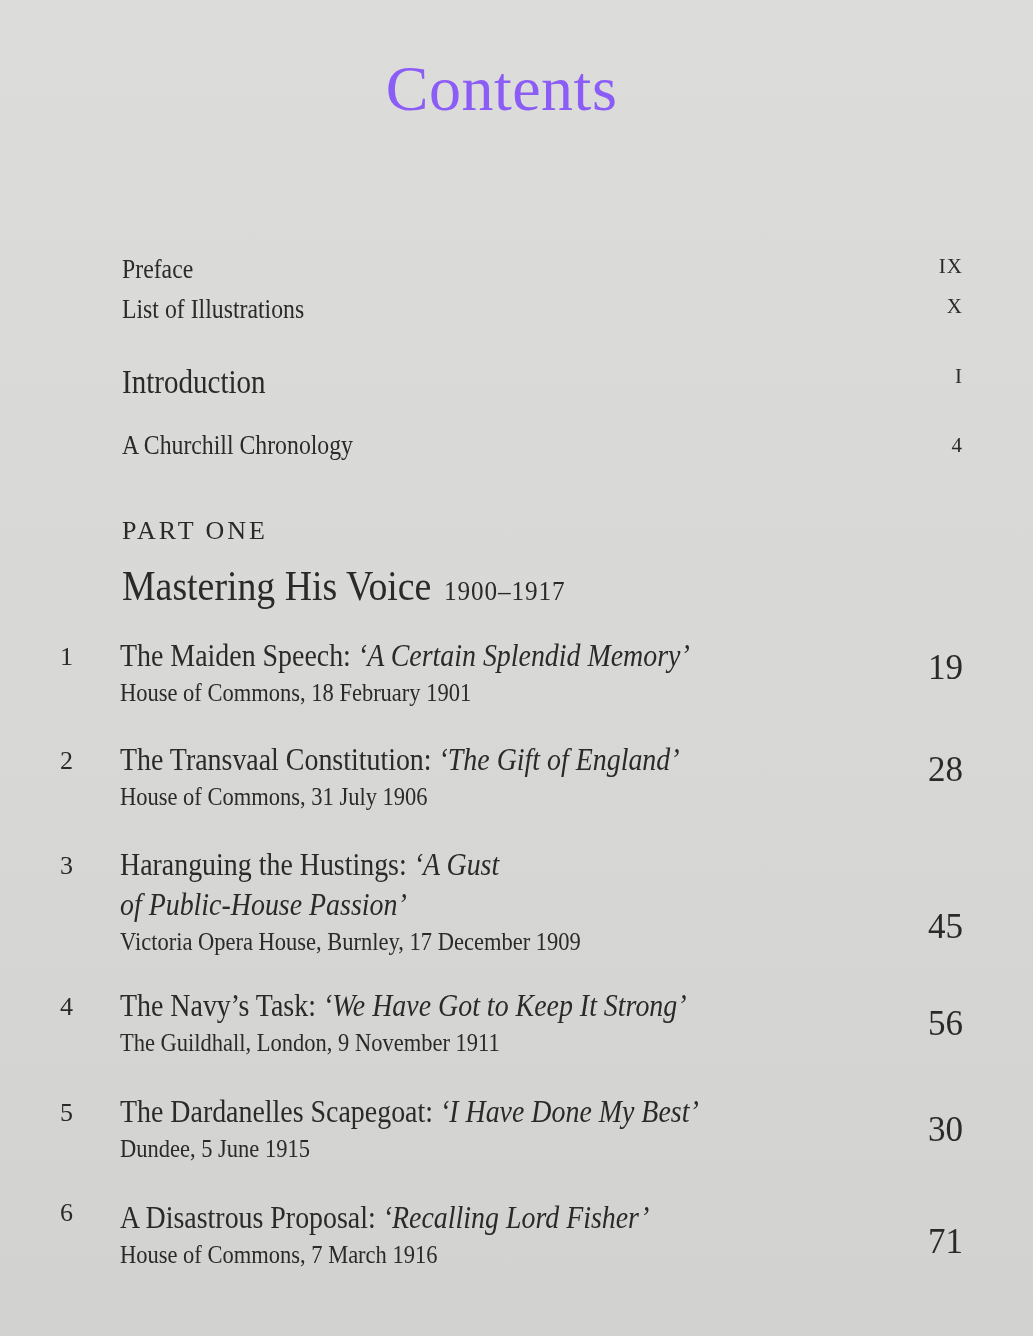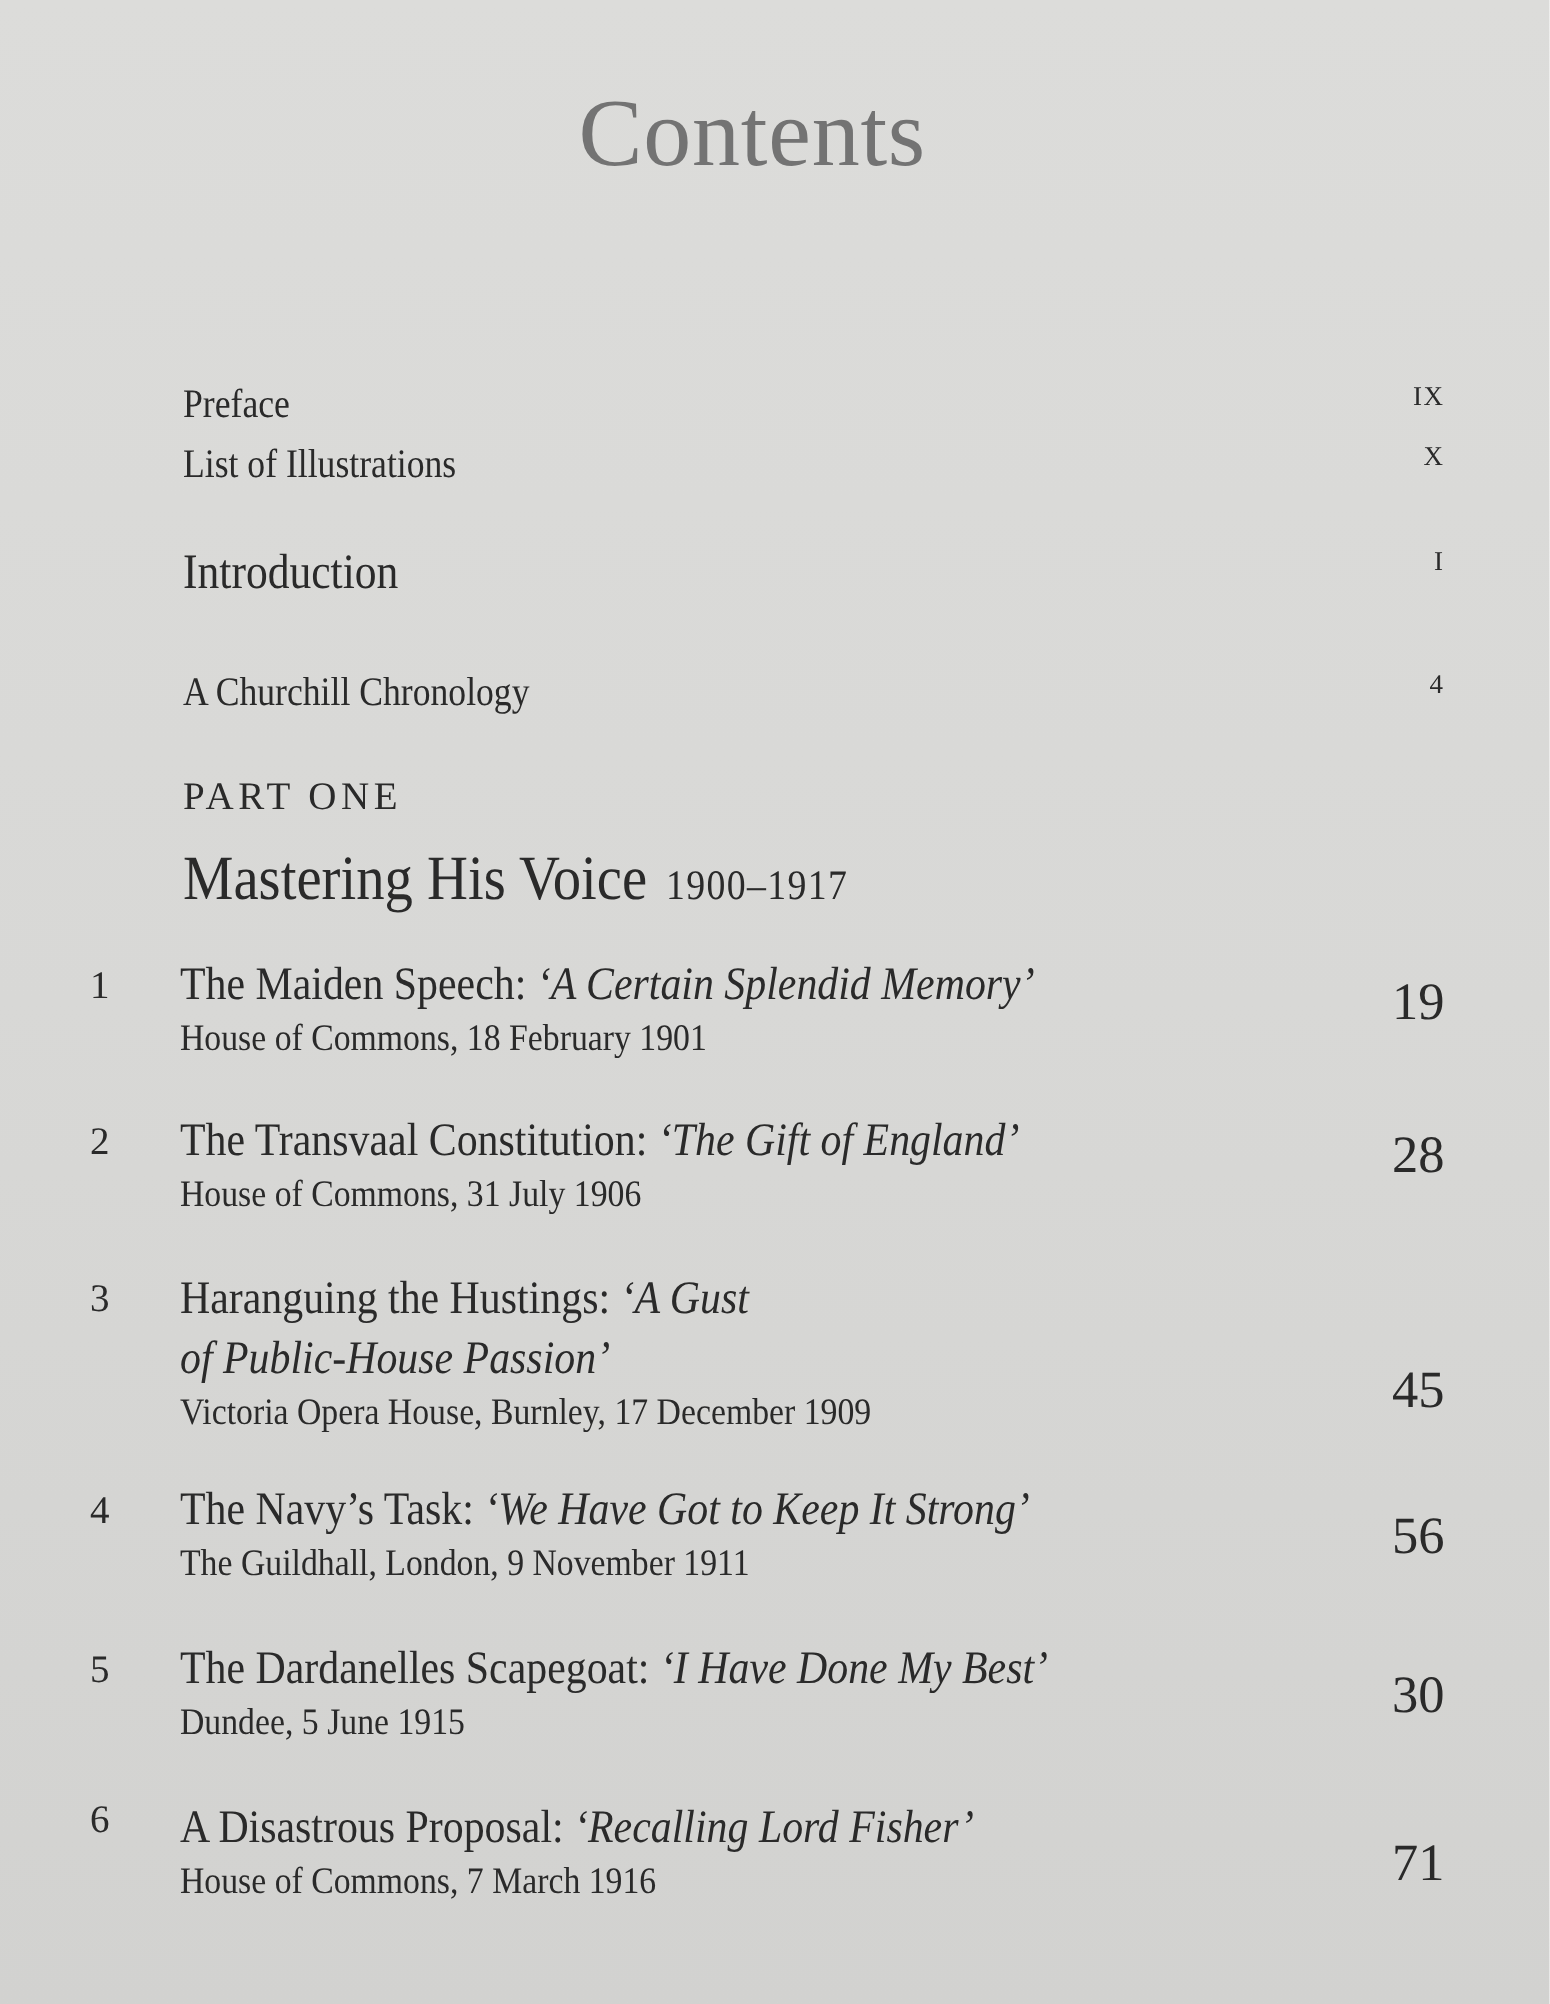--- a/index.html
+++ b/index.html
@@ -5,26 +5,26 @@
     html, body { margin:0; padding:0; }
     body {
       width:1033px; height:1336px; overflow:hidden;
       background: linear-gradient(180deg, #dcdcda 0%, #d8d8d6 50%, #d2d2d0 100%);
       color:#2a2a2a;
       font-family: "Liberation Serif", "DejaVu Serif", serif;
       position:relative;
     }
     .title {
       position:absolute; left:0; width:1003px; top:52px; text-align:center;
-      font-size:64px; letter-spacing:0.5px; color:#737373;
+      font-size:64px; letter-spacing:0.5px; color:#8b5cf6;
     }
     .fm { position:absolute; left:122px; right:70px; display:flex; justify-content:space-between; align-items:baseline; }
     .fm .lbl { font-size:27px; transform:scaleX(0.88); transform-origin:left; }
     .fm .lbl.big { font-size:33px; }
-    .fm .pg { font-size:18px; letter-spacing:1px; position:absolute; right:0; }
+    .fm .pg { font-size:21px; letter-spacing:1px; position:absolute; right:0; }
     .part-label { position:absolute; left:122px; top:516px; font-size:26px; letter-spacing:3px; }
     .part-title { position:absolute; left:122px; top:562px; font-size:42px; transform:scaleX(0.9); transform-origin:left; white-space:nowrap; }
     .part-title .yrs { font-size:28px; margin-left:14px; letter-spacing:1px; }
     .ch { position:absolute; left:60px; right:70px; }
     .ch .num { position:absolute; left:0; font-size:26px; width:30px; }
     .ch .t { margin-left:60px; font-size:31px; line-height:40px; transform:scaleX(0.9); transform-origin:left; white-space:nowrap; }
     .ch .t i { font-style:italic; }
     .ch .sub { margin-left:60px; font-size:25px; line-height:34px; transform:scaleX(0.9); transform-origin:left; white-space:nowrap; }
     .ch .pg { position:absolute; right:0; font-size:35px;margin-left:36px; }
   </style>
@@ -38,21 +38,21 @@
   <span class="pg">IX</span>
 </div>
 <div class="fm" style="top:294px;">
   <span class="lbl">List of Illustrations</span>
   <span class="pg">X</span>
 </div>
 <div class="fm" style="top:364px;">
   <span class="lbl big">Introduction</span>
   <span class="pg">I</span>
 </div>
-<div class="fm" style="top:446px;">
+<div class="fm" style="top:430px;align-items:center;">
   <span class="lbl">A Churchill Chronology</span>
   <span class="pg">4</span>
 </div>
 
 <div class="part-label">PART ONE</div>
 <div class="part-title">
   <span>Mastering His Voice</span><span class="yrs">1900–1917</span>
 </div>
 
 <div class="ch" style="top:636px;">

